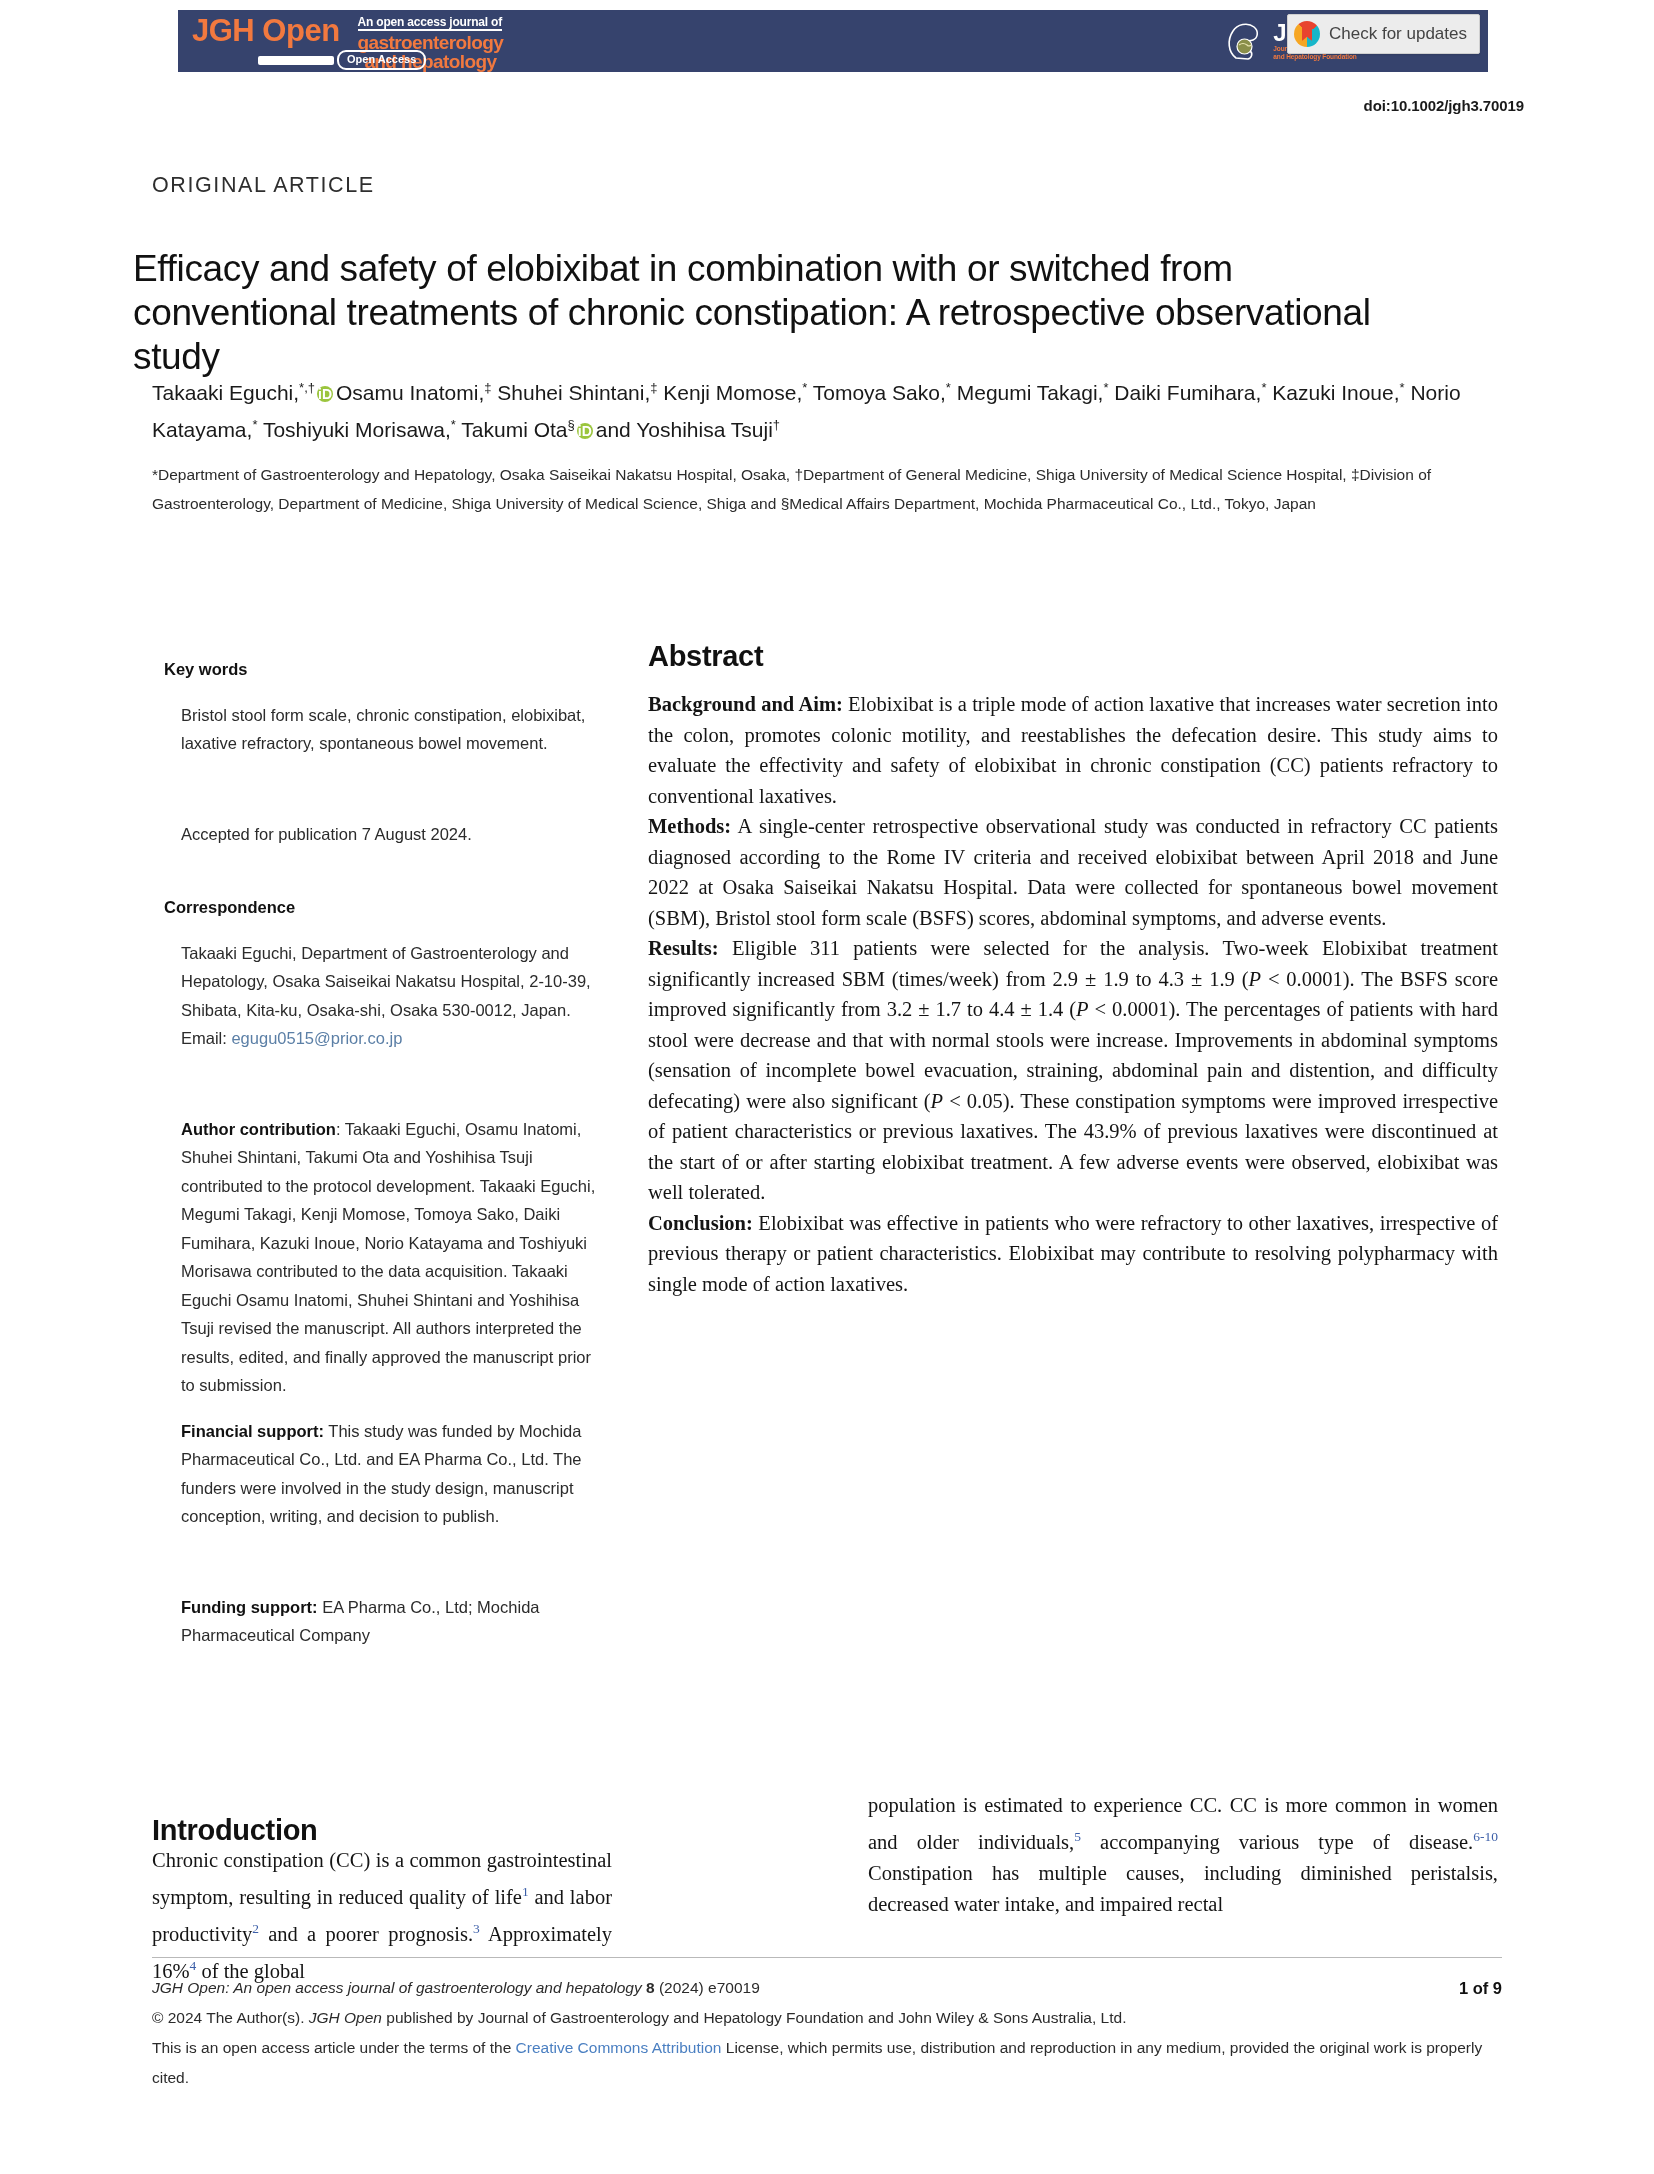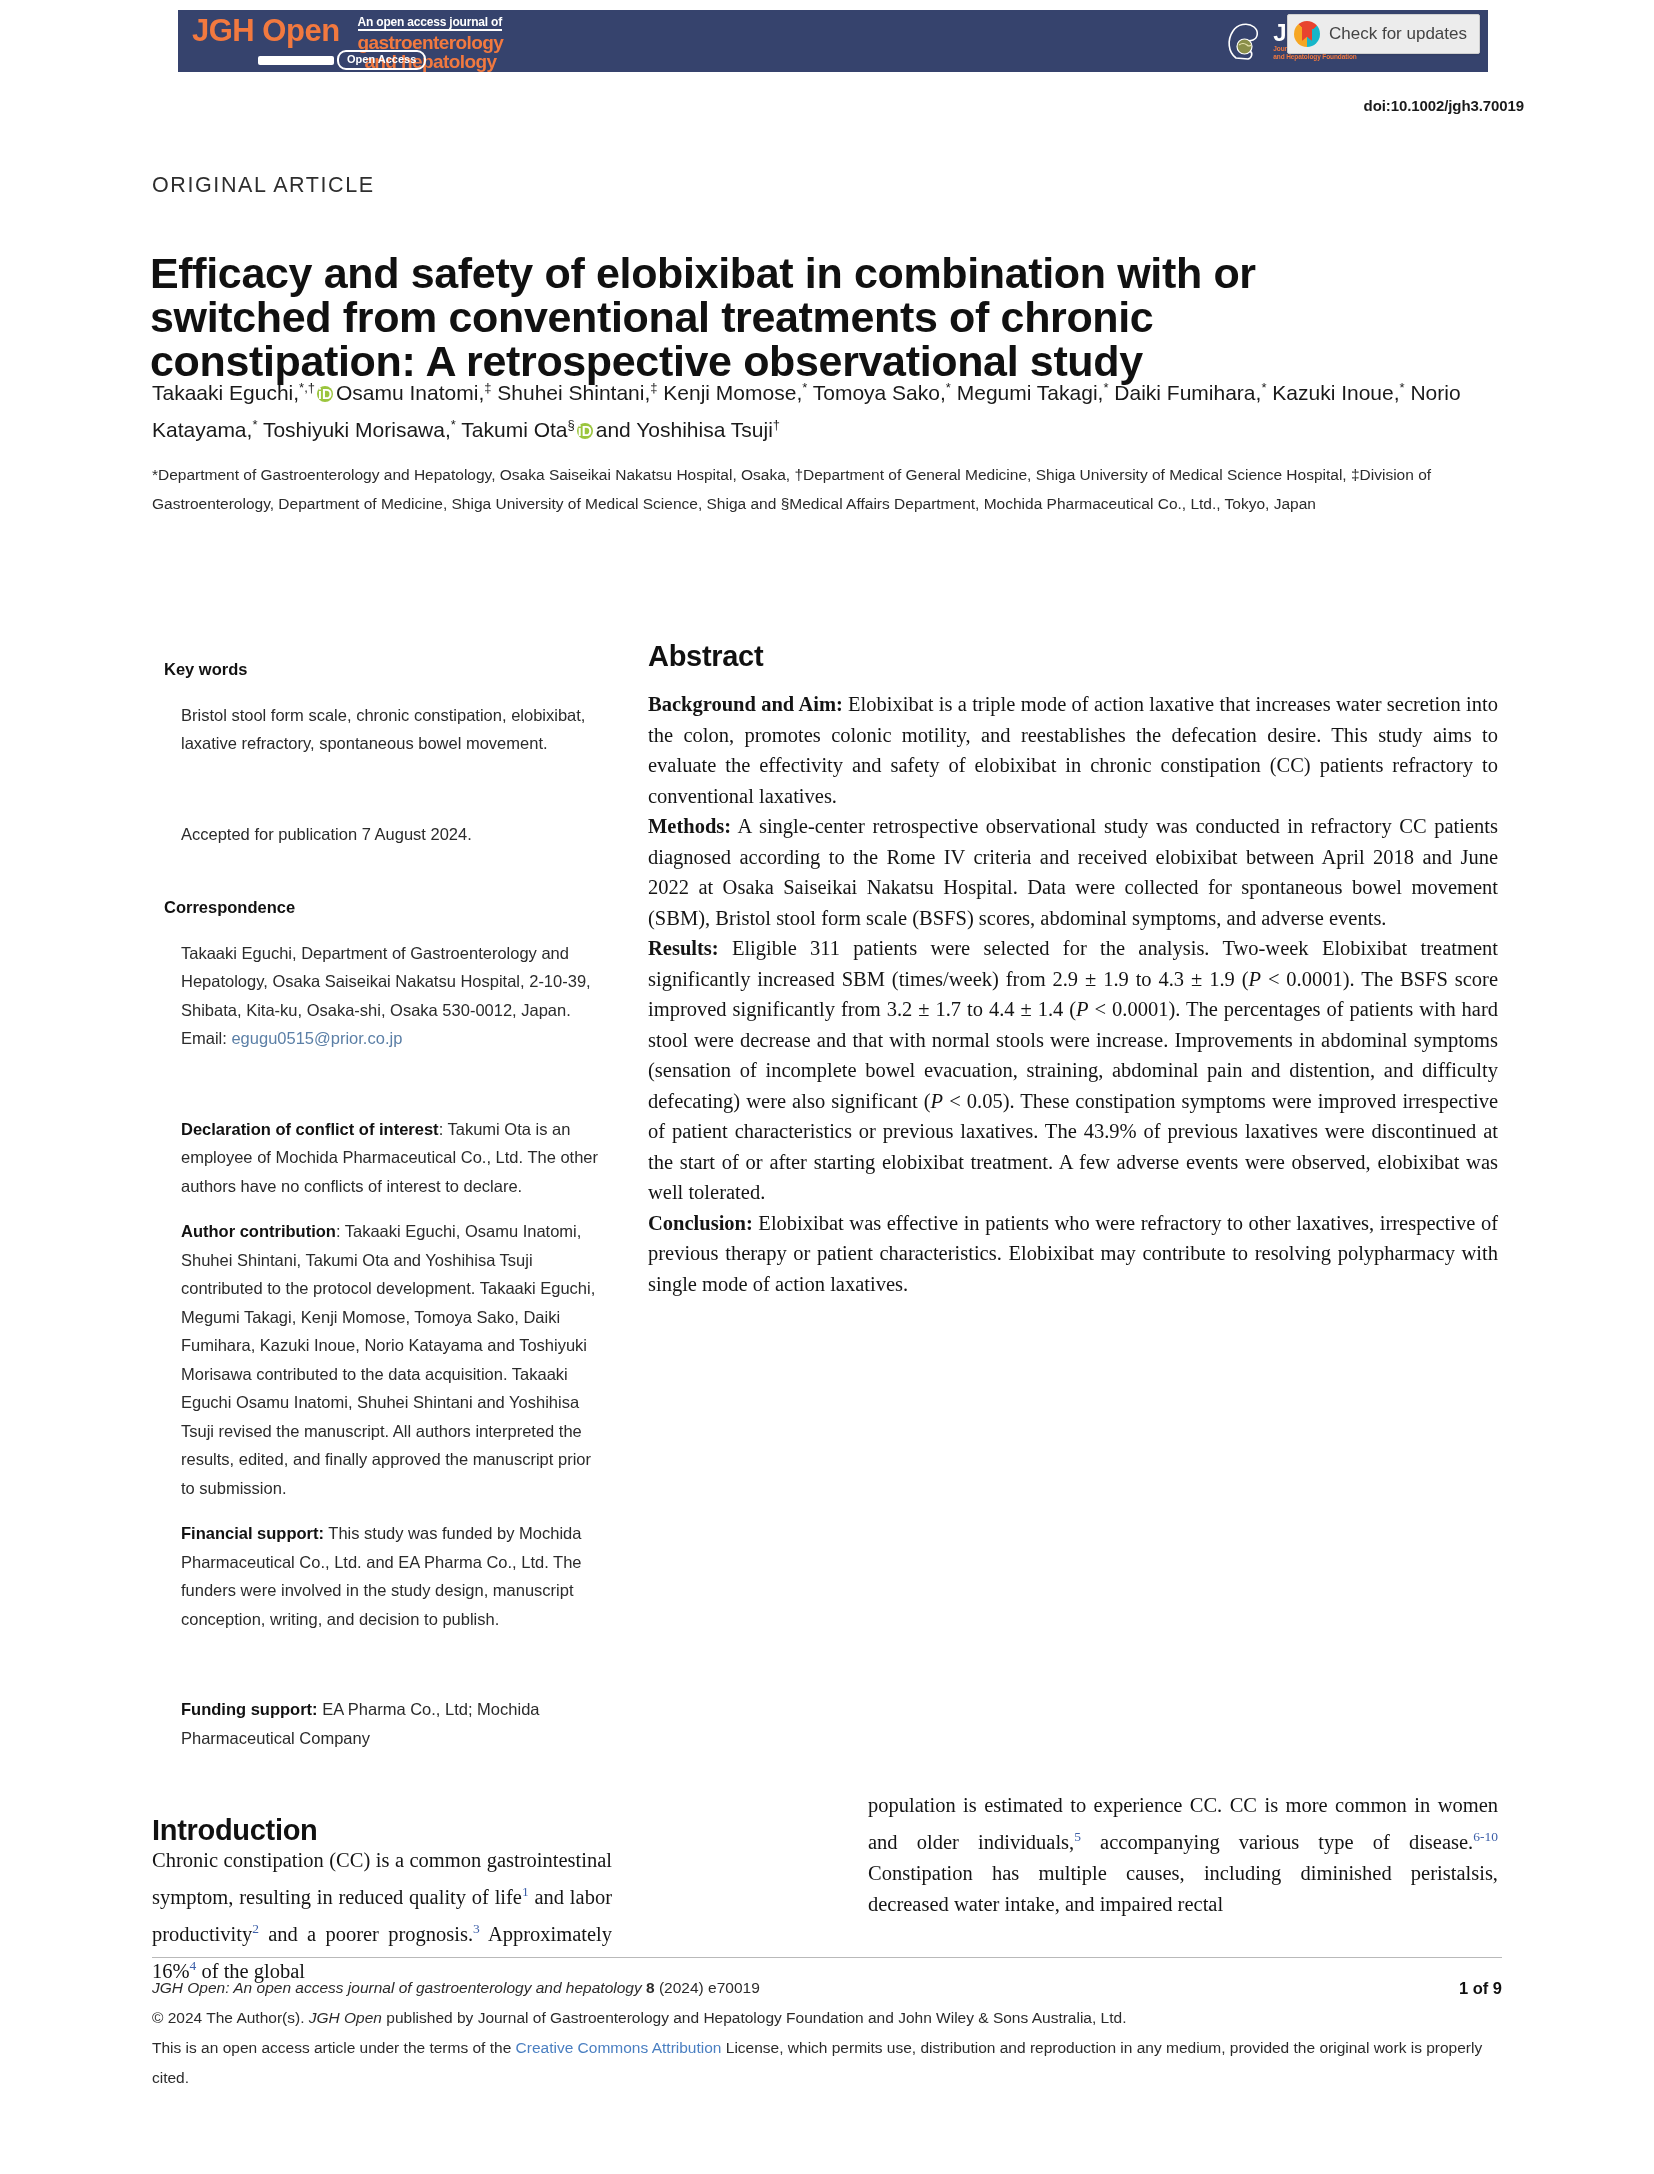--- a/index.html
+++ b/index.html
@@ -180,25 +180,25 @@
     position: absolute;
     left: 152px;
     top: 173px;
     font-size: 21.5px;
     letter-spacing: 1.6px;
     color: #2e2e2e;
     font-weight: normal;
   }
   .title {
     position: absolute;
-    left: 150px;
+    left: 133px;
     top: 222px;
     width: 1240px;
-    font-size: 43px;
-    font-weight: bold;
+    font-size: 37px;
+    font-weight: normal;
     line-height: 44px;
     letter-spacing: -0.35px;
     color: #111;
   }
   .authors {
     position: absolute;
     left: 152px;
     top: 372px;
     width: 1350px;
     font-size: 21px;
@@ -403,21 +403,20 @@
 
   <div class="col-left">
     <h3>Key words</h3>
     <p>Bristol stool form scale, chronic constipation, elobixibat, laxative refractory, spontaneous bowel movement.</p>
     <div class="spacer"></div>
     <p>Accepted for publication 7 August 2024.</p>
     <div class="spacer"></div>
     <h3>Correspondence</h3>
     <p><span>Takaaki Eguchi, Department of Gastroenterology and Hepatology, Osaka Saiseikai Nakatsu Hospital, 2-10-39, Shibata, Kita-ku, Osaka-shi, Osaka 530-0012, Japan. Email: </span><span class="email-link">egugu0515@prior.co.jp</span></p>
     <div class="spacer"></div>
-    <p><b>Declaration of conflict of interest</b><span>: Takumi Ota is an employee of Mochida Pharmaceutical Co., Ltd. The other authors have no conflicts of interest to declare.</span></p>
     <p><b>Author contribution</b><span>: Takaaki Eguchi, Osamu Inatomi, Shuhei Shintani, Takumi Ota and Yoshihisa Tsuji contributed to the protocol development. Takaaki Eguchi, Megumi Takagi, Kenji Momose, Tomoya Sako, Daiki Fumihara, Kazuki Inoue, Norio Katayama and Toshiyuki Morisawa contributed to the data acquisition. Takaaki Eguchi Osamu Inatomi, Shuhei Shintani and Yoshihisa Tsuji revised the manuscript. All authors interpreted the results, edited, and finally approved the manuscript prior to submission.</span></p>
     <p><b>Financial support:</b><span> This study was funded by Mochida Pharmaceutical Co., Ltd. and EA Pharma Co., Ltd. The funders were involved in the study design, manuscript conception, writing, and decision to publish.</span></p>
     <div class="spacer"></div>
     <p><b>Funding support:</b><span> EA Pharma Co., Ltd; Mochida Pharmaceutical Company</span></p>
   </div>
 
   <div class="col-right">
     <h2 class="abstract-h">Abstract</h2>
     <p class="abs-p"><b>Background and Aim:</b><span> Elobixibat is a triple mode of action laxative that increases water secretion into the colon, promotes colonic motility, and reestablishes the defecation desire. This study aims to evaluate the effectivity and safety of elobixibat in chronic constipation (CC) patients refractory to conventional laxatives.</span></p>
     <p class="abs-p"><b>Methods:</b><span> A single-center retrospective observational study was conducted in refractory CC patients diagnosed according to the Rome IV criteria and received elobixibat between April 2018 and June 2022 at Osaka Saiseikai Nakatsu Hospital. Data were collected for spontaneous bowel movement (SBM), Bristol stool form scale (BSFS) scores, abdominal symptoms, and adverse events.</span></p>

